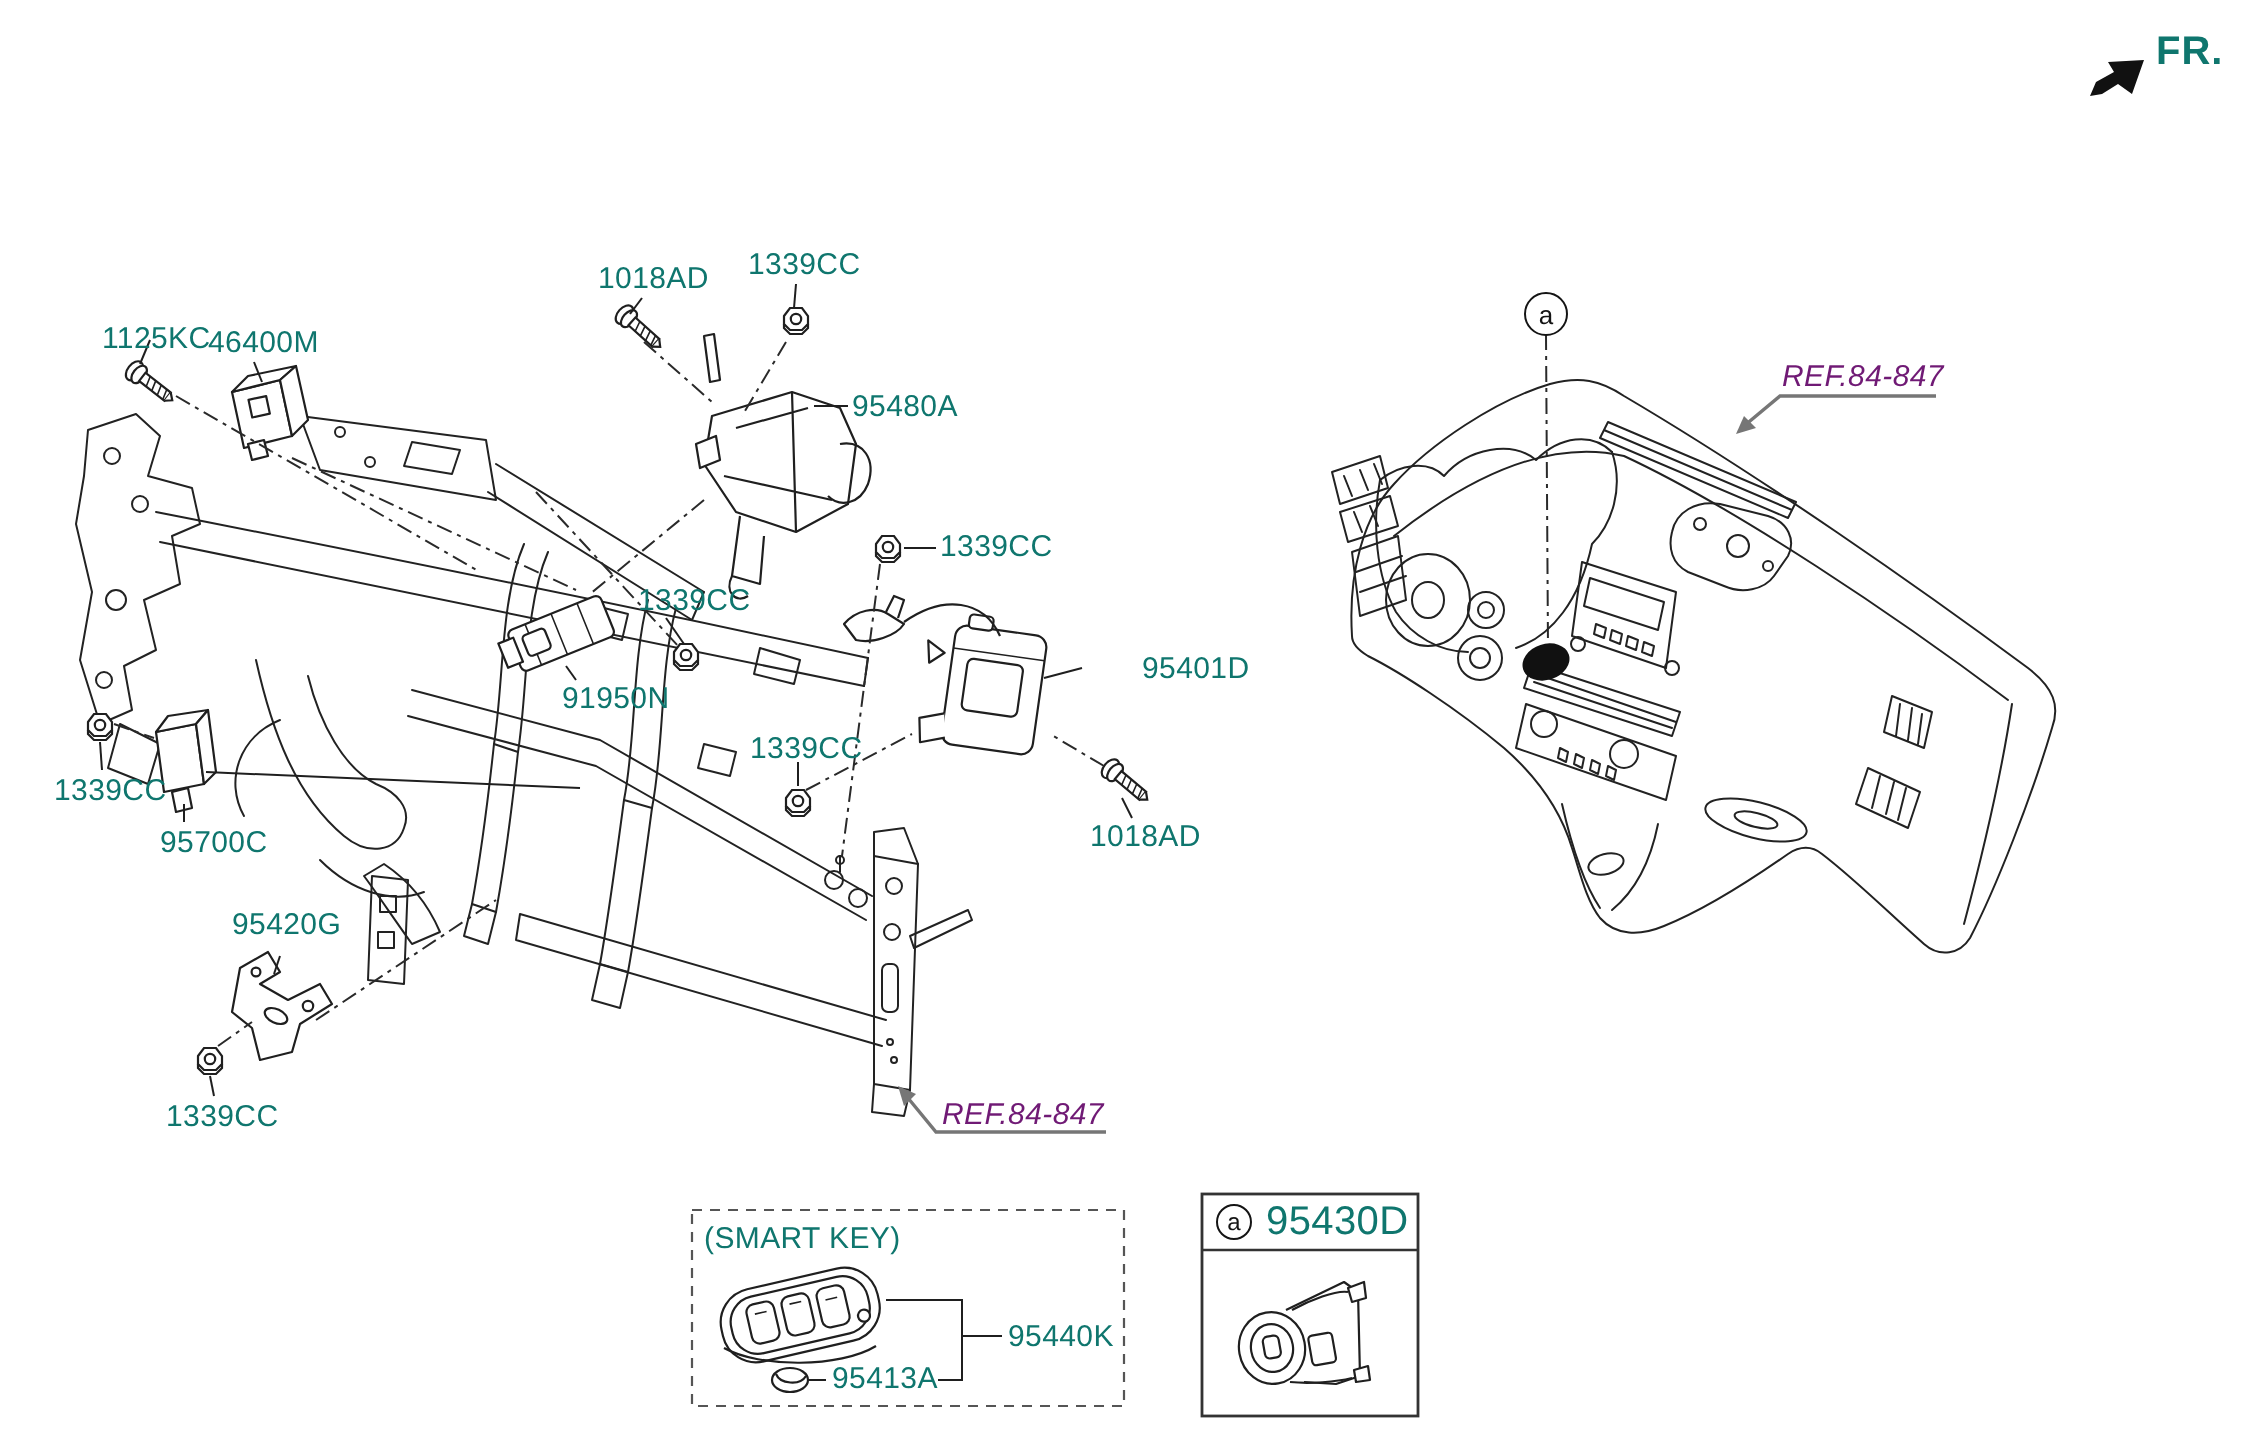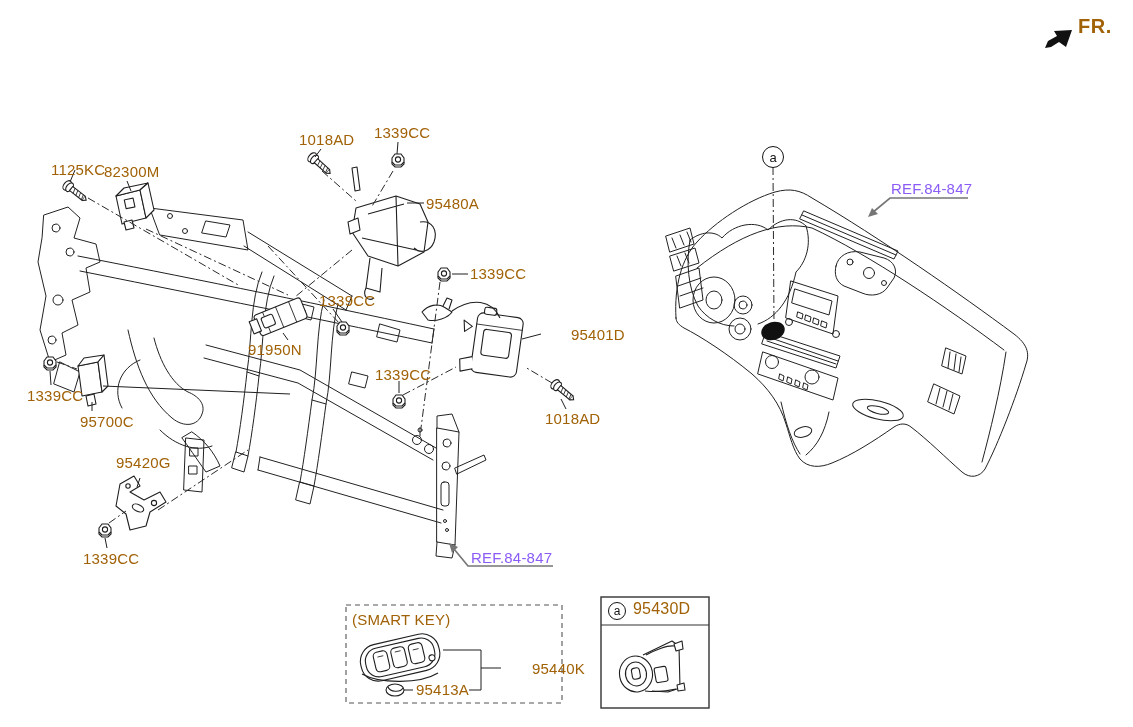--- a/index.html
+++ b/index.html
@@ -1,23 +1,23 @@
 <!DOCTYPE html>
 <html><head>
 <meta charset="utf-8">
 <style>
   html,body{margin:0;padding:0;background:#fff;}
   .stage{position:relative;width:1133px;height:727px;background:#fff;overflow:hidden;
          font-family:"Liberation Sans",sans-serif;}
   .stage svg{position:absolute;left:0;top:0;}
-  .lbl{position:absolute;font:15px/1.15 "Liberation Sans",sans-serif;color:#a16207;
+  .lbl{position:absolute;font:15px/1.15 "Liberation Sans",sans-serif;color:#0f766e;
        white-space:nowrap;letter-spacing:.2px;}
-  .lbl.ref{color:#8b5cf6;}
+  .lbl.ref{color:#701a75;font-style:italic;}
   .lbl.fr{font-size:20px;font-weight:bold;letter-spacing:.5px;}
-  .lbl.big{font-size:16px;}
+  .lbl.big{font-size:20px;}
   .callout{position:absolute;border:1.4px solid #141414;border-radius:50%;
            display:flex;align-items:center;justify-content:center;color:#141414;
            font-family:"Liberation Sans",sans-serif;background:#fff;}
   .callout.a1{left:762px;top:146px;width:20px;height:20px;font-size:13px;}
   .callout.a2{left:608px;top:602px;width:16px;height:16px;font-size:12px;}
 </style>
 </head>
 <body>
 
 <div class="stage">
@@ -293,39 +293,39 @@
       <ellipse cx="636" cy="674" rx="16.5" ry="18" transform="rotate(-10 636 674)"></ellipse>
       <ellipse cx="636" cy="674" rx="10.5" ry="12" transform="rotate(-10 636 674)"></ellipse>
       <rect x="632" y="668" width="8" height="11" rx="2.5" transform="rotate(-10 636 674)"></rect>
     </g>
   </g>
 </svg>
 
 <div class="lbl fr" style="left:1078px;top:15px">FR.</div>
 
 <div class="lbl" style="left:51px;top:161px">1125KC</div>
-<div class="lbl" style="left:104px;top:163px">82300M</div>
+<div class="lbl" style="left:104px;top:163px">46400M</div>
 <div class="lbl" style="left:299px;top:131px">1018AD</div>
 <div class="lbl" style="left:374px;top:124px">1339CC</div>
 <div class="lbl" style="left:426px;top:195px">95480A</div>
 <div class="lbl" style="left:470px;top:265px">1339CC</div>
 <div class="lbl" style="left:319px;top:292px">1339CC</div>
-<div class="lbl" style="left:248px;top:341px">91950N</div>
+<div class="lbl" style="left:281px;top:341px">91950N</div>
 <div class="lbl" style="left:375px;top:366px">1339CC</div>
 <div class="lbl" style="left:571px;top:326px">95401D</div>
 <div class="lbl" style="left:545px;top:410px">1018AD</div>
 <div class="lbl" style="left:27px;top:387px">1339CC</div>
 <div class="lbl" style="left:80px;top:413px">95700C</div>
 <div class="lbl" style="left:116px;top:454px">95420G</div>
 <div class="lbl" style="left:83px;top:550px">1339CC</div>
 
 <div class="lbl ref" style="left:471px;top:549px">REF.84-847</div>
 <div class="lbl ref" style="left:891px;top:180px">REF.84-847</div>
 
 <div class="lbl" style="left:352px;top:611px">(SMART KEY)</div>
-<div class="lbl" style="left:532px;top:660px">95440K</div>
+<div class="lbl" style="left:504px;top:660px">95440K</div>
 <div class="lbl" style="left:416px;top:681px">95413A</div>
 <div class="lbl big" style="left:633px;top:600px">95430D</div>
 
 <div class="callout a1">a</div>
 <div class="callout a2">a</div>
 
 </div>
 
 </body></html>

